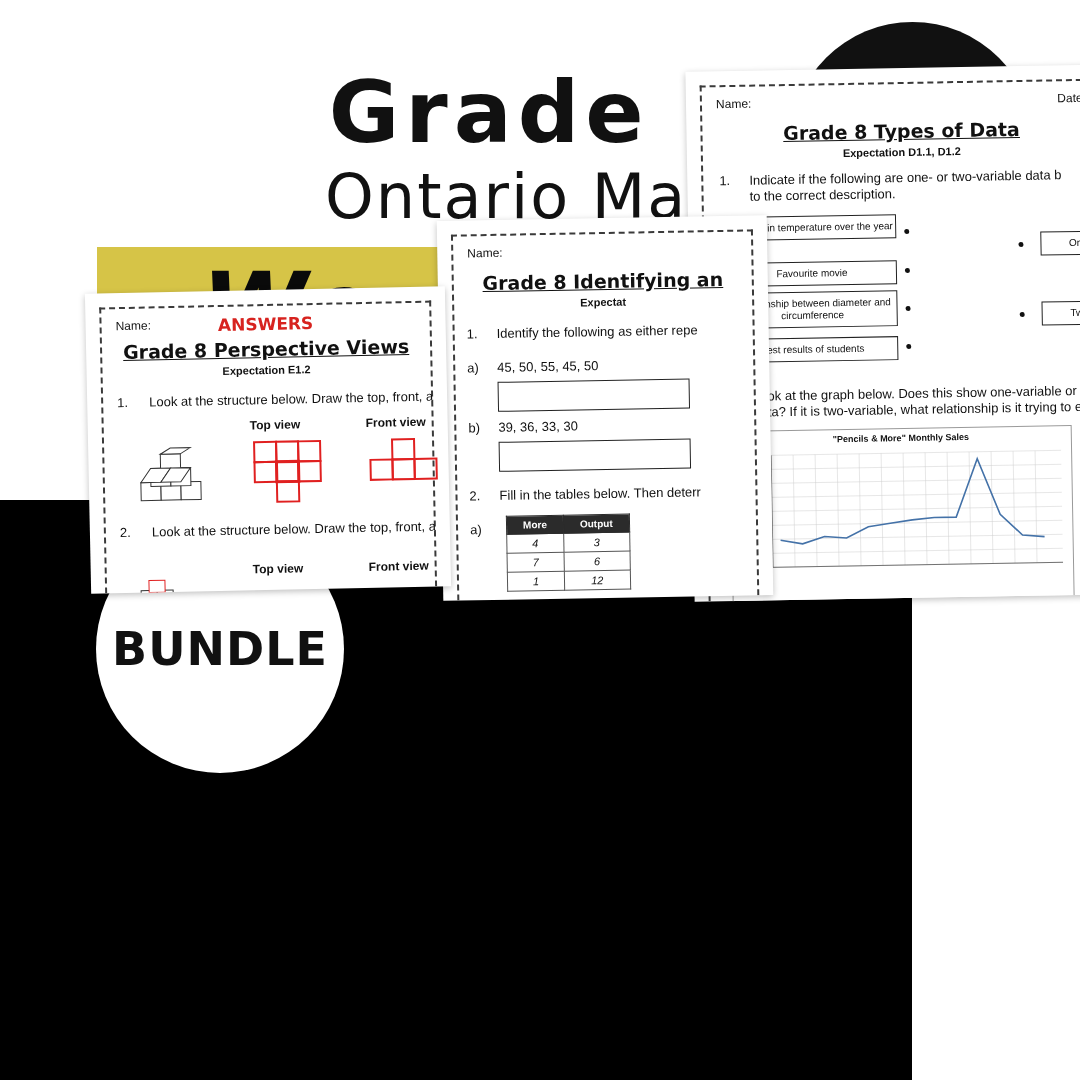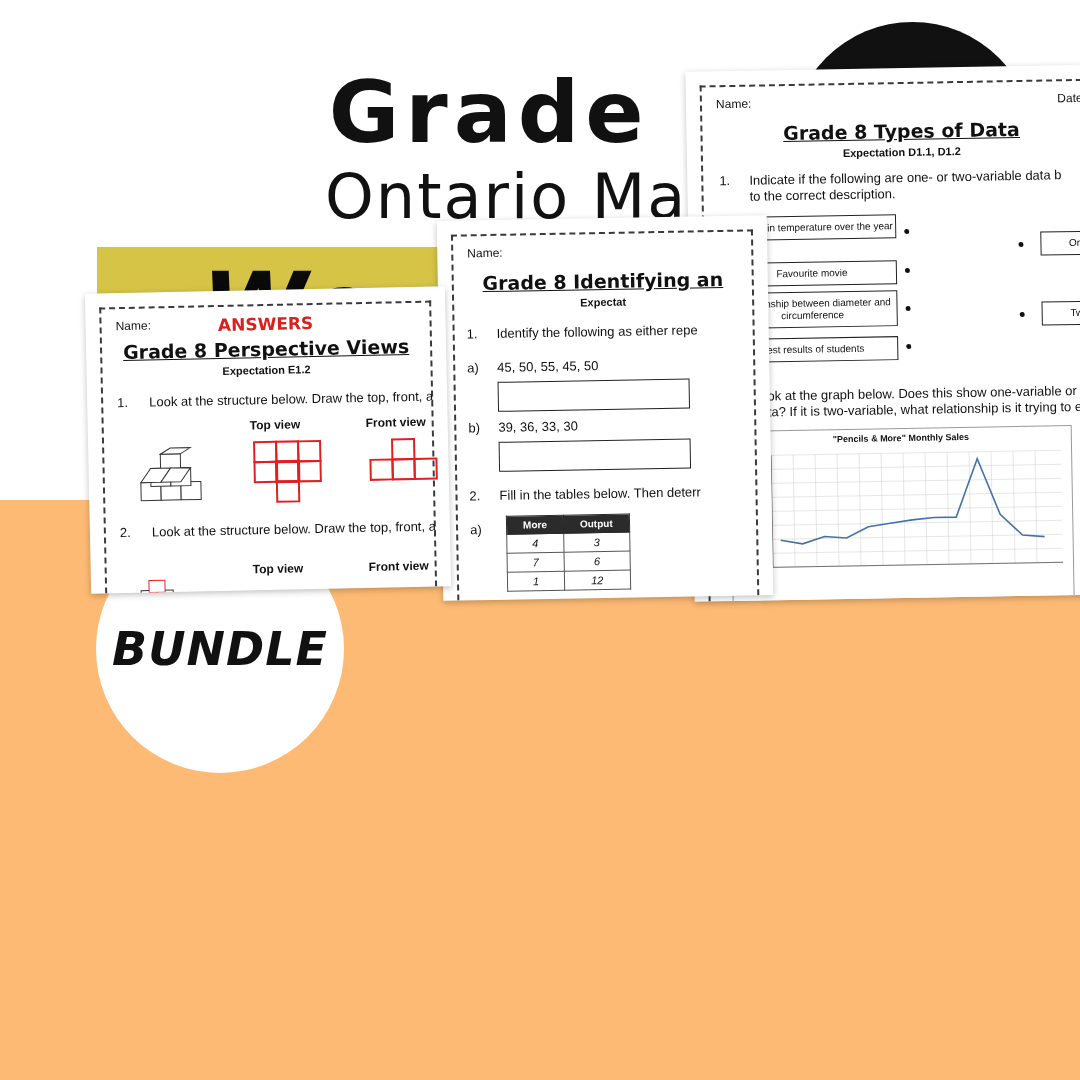--- a/index.html
+++ b/index.html
@@ -119,25 +119,24 @@
   .badge-fullyear span {
     font-size: 46px;
     line-height: 52px;
   }
 
   
   .panel {
     position: absolute;
     left: 0;
     top: 500px;
-    width: 1080px;
+    width: 912px;
     height: 580px;
-    background: #fdba74;
+    background: #000000;
     overflow: hidden;
-    font-style: italic;
   }
   .badge-bundle {
     position: absolute;
     left: 96px;
     top: 25px;
     width: 248px;
     height: 248px;
     border-radius: 50%;
     background: #ffffff;
     display: flex;

